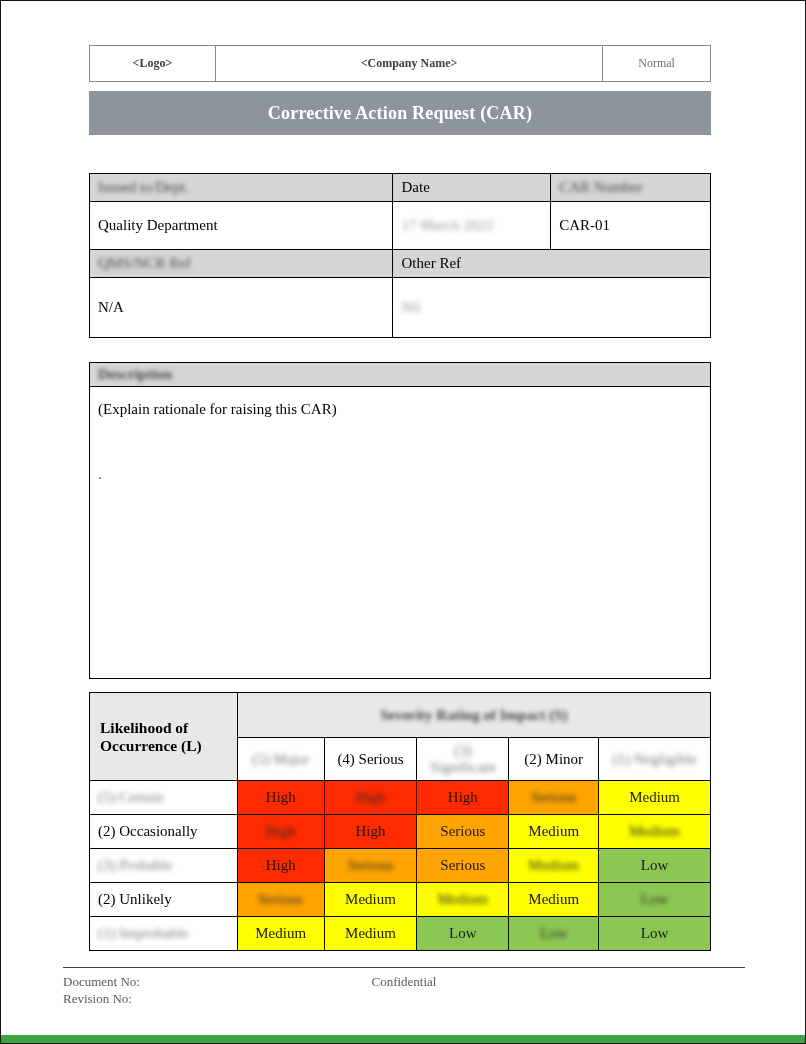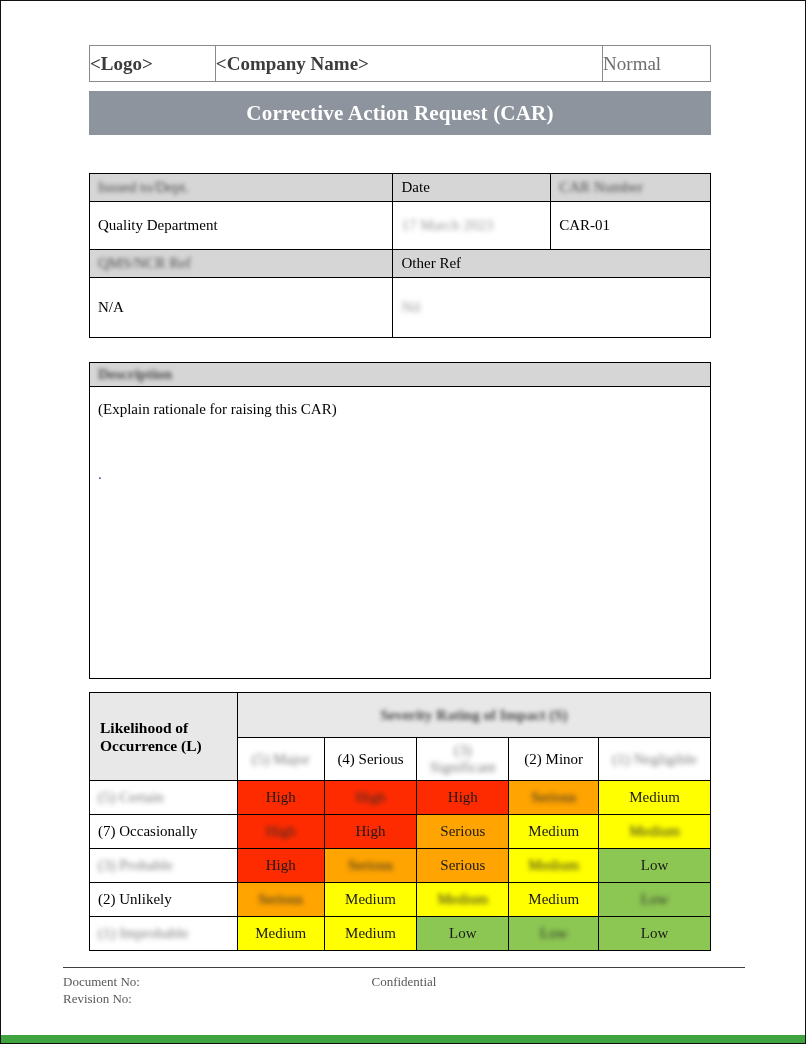--- a/index.html
+++ b/index.html
@@ -7,30 +7,30 @@
   body { font-family:"Liberation Serif","DejaVu Serif",serif; background:#ffffff; }
 
   .page {
     position:relative; width:806px; height:1044px;
     background:#ffffff; border:1px solid #111; overflow:hidden;
   }
   .content { margin:44px 94px 0 88px; width:622px; }
 
   
   table { border-collapse:collapse; width:100%; }
-  .header-table td { border:1px solid #8a8a8a; height:36px; vertical-align:middle; font-size:19px; }
+  .header-table td { border:1px solid #8a8a8a; height:36px; text-align:center; vertical-align:middle; font-size:12px; }
   .header-table .cell-logo    { width:126px; font-weight:bold; color:#3c3c3c; }
   .header-table .cell-company { width:388px; font-weight:bold; color:#3c3c3c; }
   .header-table .cell-normal  { width:108px; color:#6e6e6e; }
 
   
   .title-bar {
     margin-top:9px; height:44px; background:#8d949d;
     display:flex; align-items:center; justify-content:center;
-    color:#ffffff; font-weight:bold; font-size:21px; letter-spacing:.2px;
+    color:#ffffff; font-weight:bold; font-size:18px; letter-spacing:.2px;
   }
 
   
   .info-table, .desc-table, .matrix-table { margin-top:0; }
   .info-table td, .desc-table td, .matrix-table td, .matrix-table th {
     border:1px solid #000; font-size:15px; vertical-align:middle;
   }
   .label-row td { background:#d6d6d6; font-weight:normal; height:28px; padding-left:8px; }
   .value-row td { height:48px; padding-left:8px; background:#fff; }
 
@@ -159,21 +159,21 @@
       <tbody>
           <tr>
             <th><span class="blur-row">(5) Certain</span></th>
             <td style="background: rgb(255, 43, 0);"><span>High</span></td>
             <td style="background: rgb(255, 43, 0);"><span class="blur-cell">High</span></td>
             <td style="background: rgb(255, 43, 0);"><span>High</span></td>
             <td style="background: rgb(255, 164, 0);"><span class="blur-cell">Serious</span></td>
             <td style="background: rgb(255, 255, 0);"><span>Medium</span></td>
           </tr>
           <tr>
-            <th><span>(7) Occasionally</span></th>
+            <th><span>(2) Occasionally</span></th>
             <td style="background: rgb(255, 43, 0);"><span class="blur-cell">High</span></td>
             <td style="background: rgb(255, 43, 0);"><span>High</span></td>
             <td style="background: rgb(255, 164, 0);"><span>Serious</span></td>
             <td style="background: rgb(255, 255, 0);"><span>Medium</span></td>
             <td style="background: rgb(255, 255, 0);"><span class="blur-cell">Medium</span></td>
           </tr>
           <tr>
             <th><span class="blur-row">(3) Probable</span></th>
             <td style="background: rgb(255, 43, 0);"><span>High</span></td>
             <td style="background: rgb(255, 164, 0);"><span class="blur-cell">Serious</span></td>

